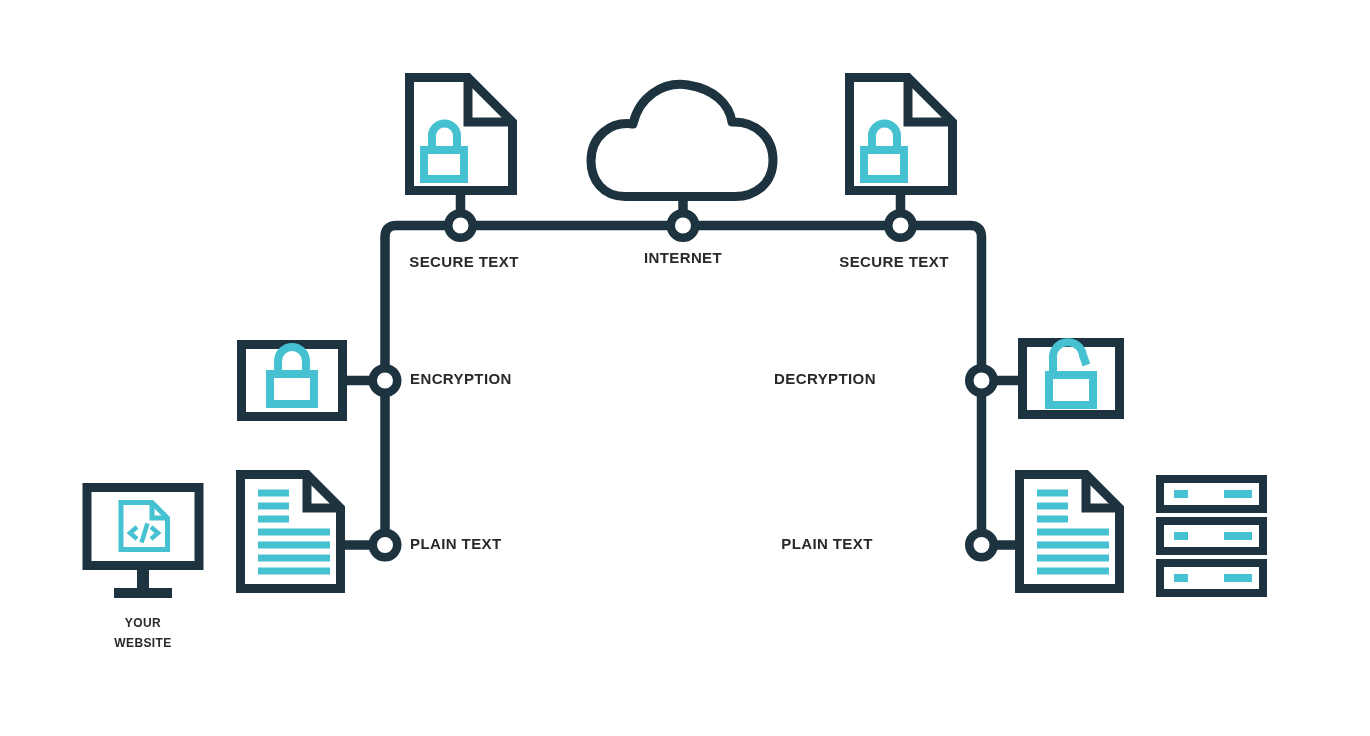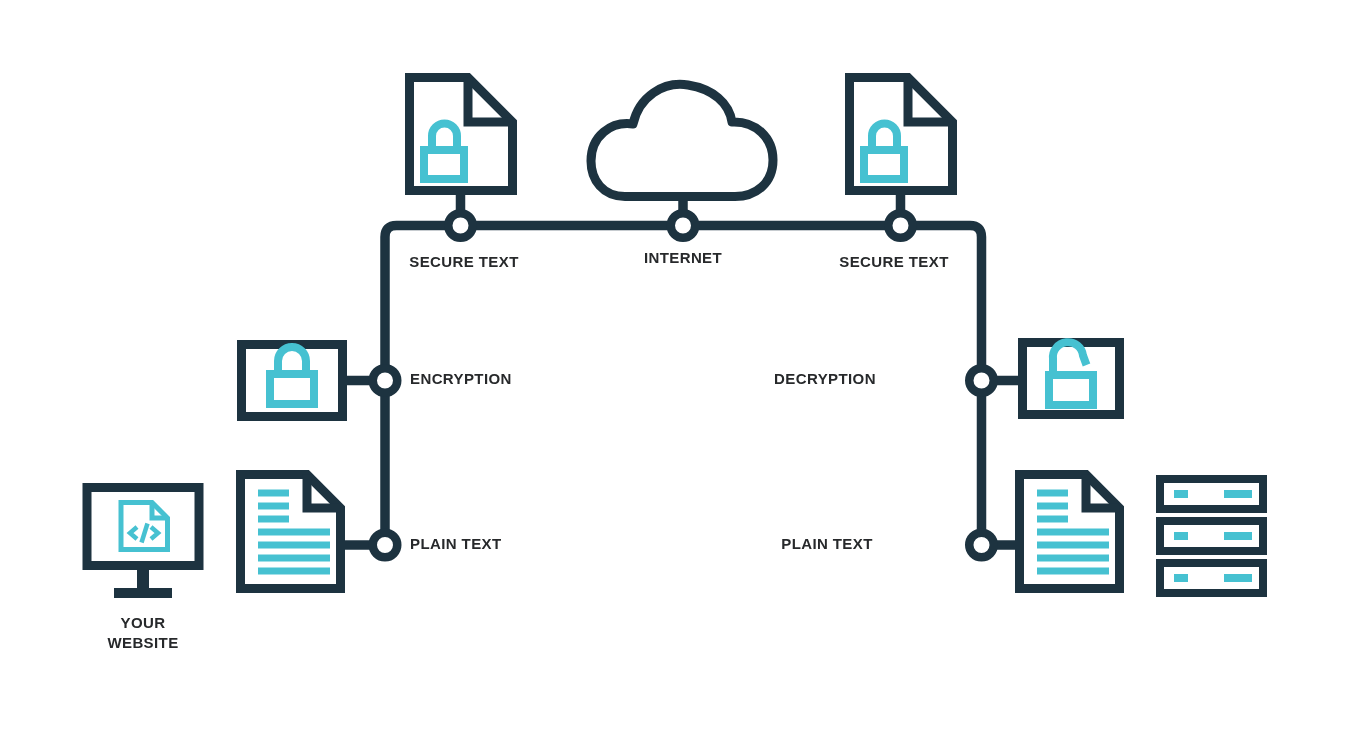--- a/index.html
+++ b/index.html
@@ -31,21 +31,21 @@
     line-height:16px;
     letter-spacing:0.4px;
     white-space:nowrap;
   }
   .label.center{text-align:center;}
   .label.right{text-align:center;}
   .caption{
     position:absolute;
     color:var(--label);
     font-weight:bold;
-    font-size:15px;
+    font-size:12px;
     line-height:20px;
     letter-spacing:0.4px;
     text-align:center;
   }
 </style>
 </head>
 <body>
 
 <div id="stage" style="background: rgb(255, 255, 255);">
 

